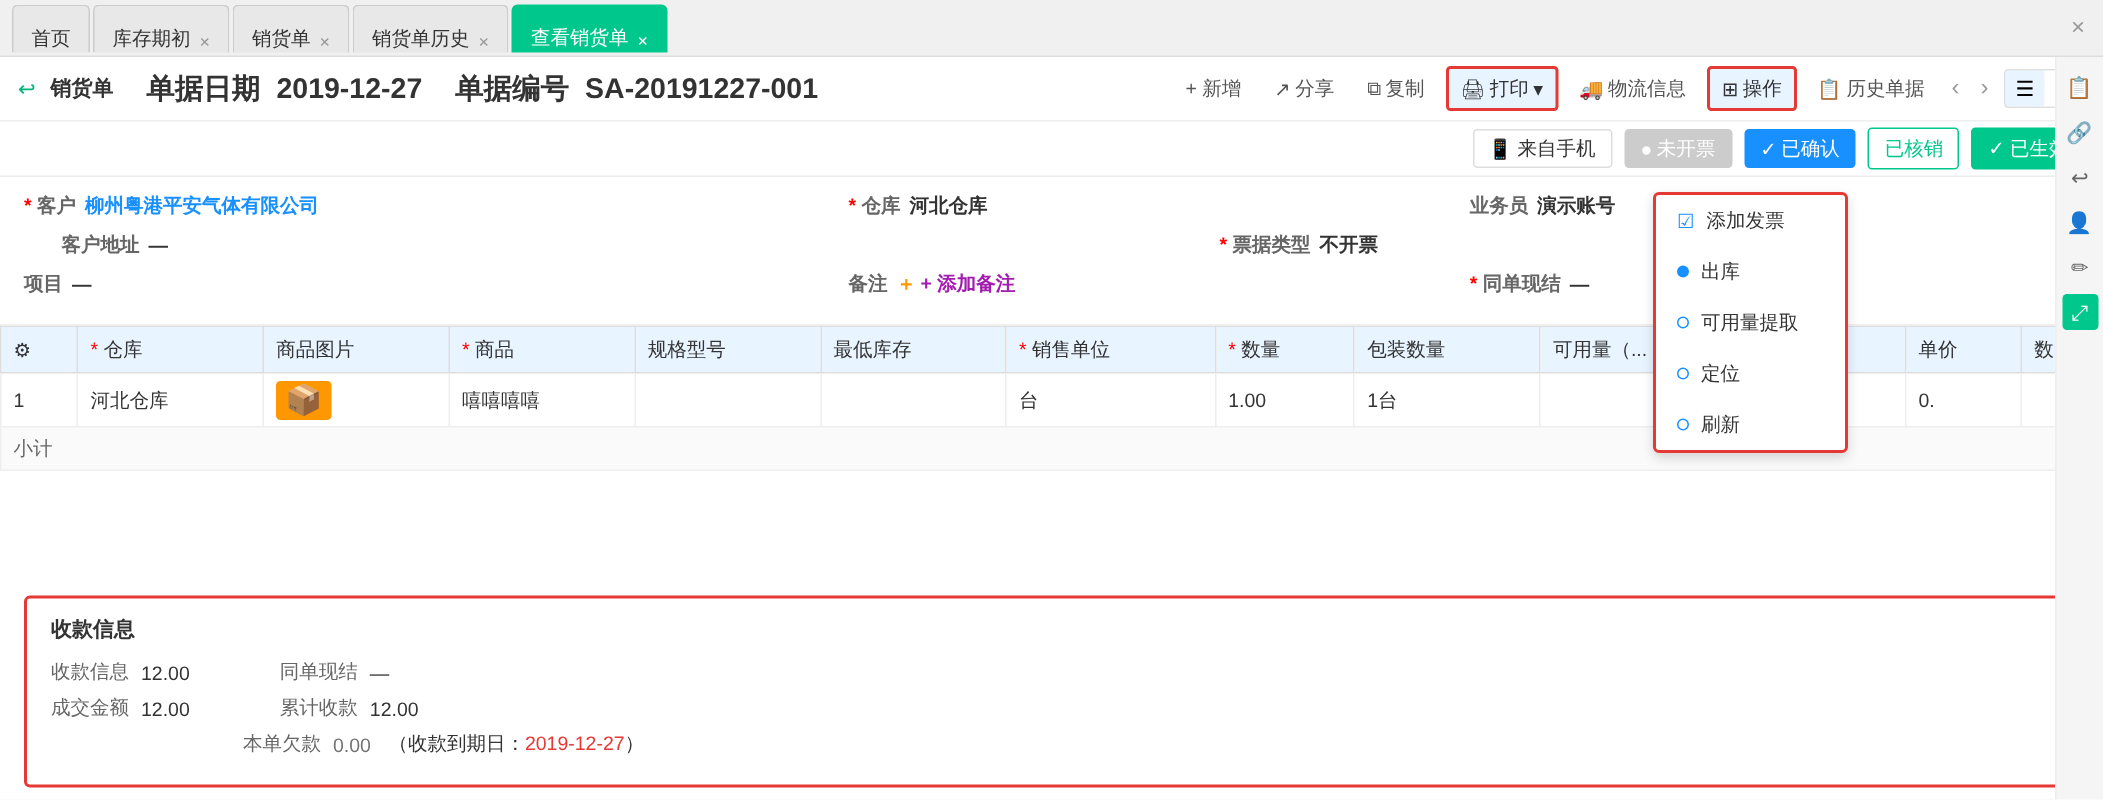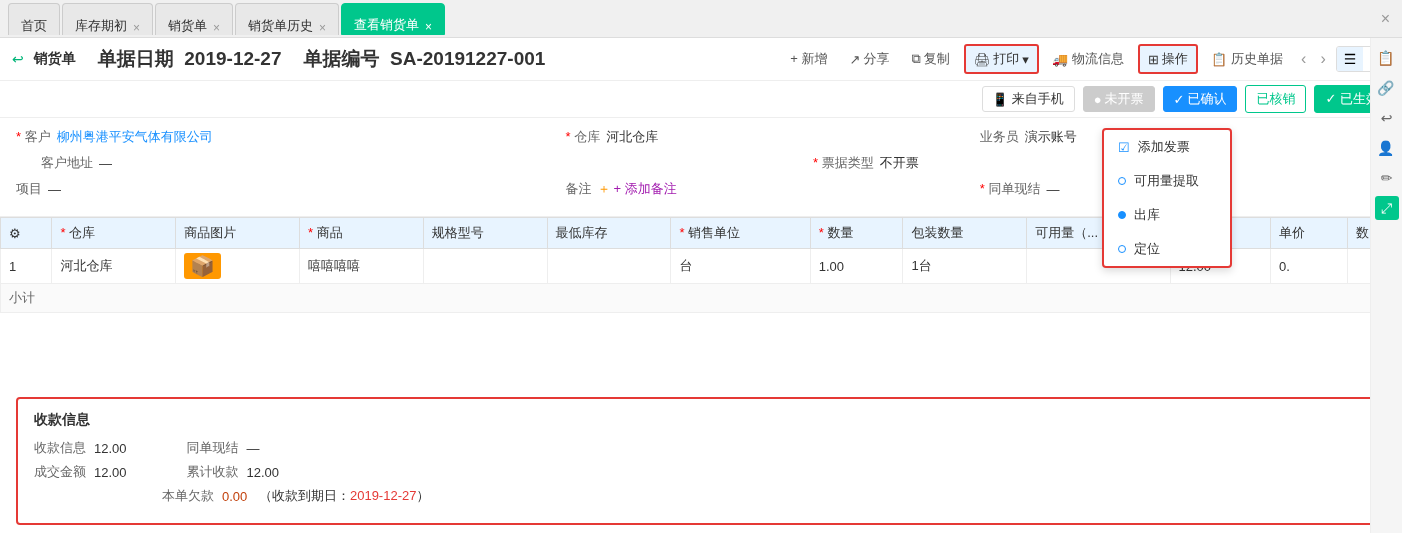--- a/index.html
+++ b/index.html
@@ -55,21 +55,21 @@
     }
     .sec-btn {
       display: flex; align-items: center; gap: 3px; padding: 3px 10px; font-size: 13px;
       cursor: pointer; border: 1px solid #ddd; border-radius: 3px; background: #fff; color: #333;
     }
     .sec-btn.gray { background: #ccc; color: #fff; border-color: #ccc; }
     .sec-btn.blue { background: #1890ff; color: #fff; border-color: #1890ff; }
 
     
     .form-area { padding: 10px 16px; border-bottom: 1px solid #eee; flex-shrink: 0; }
-    .form-row { display: flex; align-items: center; margin-bottom: 8px; gap: 8px; }
+    .form-row { display: flex; align-items: center; margin-bottom: 8px; gap: 8px; font-weight: bold; }
     .form-field { display: flex; align-items: center; flex: 1; min-width: 0; }
     .form-label { color: #666; white-space: nowrap; margin-right: 6px; font-size: 13px; }
     .form-label.required::before { content: '* '; color: #f00; }
     .form-value { color: #333; font-size: 13px; }
     .form-value.link { color: #1890ff; cursor: pointer; }
     .add-note { color: #ff9800; cursor: pointer; font-size: 13px; display: flex; align-items: center; gap: 3px; }
 
     
     .table-container { flex: 1; overflow: auto; }
     table { width: 100%; border-collapse: collapse; font-size: 13px; }
@@ -85,21 +85,21 @@
     
     .payment-info {
       border: 2px solid #e53935; margin: 8px 16px; padding: 12px 16px; border-radius: 4px;
       background: #fff; flex-shrink: 0;
     }
     .payment-title { font-size: 14px; font-weight: bold; margin-bottom: 10px; }
     .payment-row { display: flex; gap: 60px; margin-bottom: 6px; }
     .payment-field { display: flex; align-items: center; gap: 8px; }
     .payment-label { color: #666; }
     .payment-value { color: #333; }
-    .payment-value.red { color: #c2410c; text-align: right; }
+    .payment-value.red { color: #737373; text-align: right; }
 
     
     .right-sidebar {
       position: absolute; right: 0; top: 0; bottom: 0; width: 32px;
       background: #f5f5f5; border-left: 1px solid #eee;
       display: flex; flex-direction: column; align-items: center; padding: 8px 0; gap: 6px;
     }
     .sidebar-icon {
       width: 24px; height: 24px; display: flex; align-items: center; justify-content: center;
       cursor: pointer; color: #666; font-size: 14px; border-radius: 3px;
@@ -337,30 +337,34 @@
       </div>
     </div>
   </div>
 
   <div class="dropdown-menu">
     <div class="dropdown-item">
       <span style="color:#1890ff;">☑</span>
       <span>添加发票</span>
     </div>
     <div class="dropdown-item">
+      <span class="dot blue"></span>
+      <span>出库</span>
+    </div>
+    <div class="dropdown-item">
       <span class="dot outline"></span>
       <span>可用量提取</span>
     </div>
     <div class="dropdown-item">
-      <span class="dot blue"></span>
-      <span>出库</span>
-    </div>
-    <div class="dropdown-item">
       <span class="dot outline"></span>
       <span>定位</span>
+    </div>
+    <div class="dropdown-item">
+      <span class="dot outline"></span>
+      <span>刷新</span>
     </div>
   </div>
 
   <div class="right-sidebar">
     <div class="sidebar-icon">📋</div>
     <div class="sidebar-icon">🔗</div>
     <div class="sidebar-icon">↩</div>
     <div class="sidebar-icon">👤</div>
     <div class="sidebar-icon">✏</div>
     <div class="sidebar-icon active">⤢</div>

